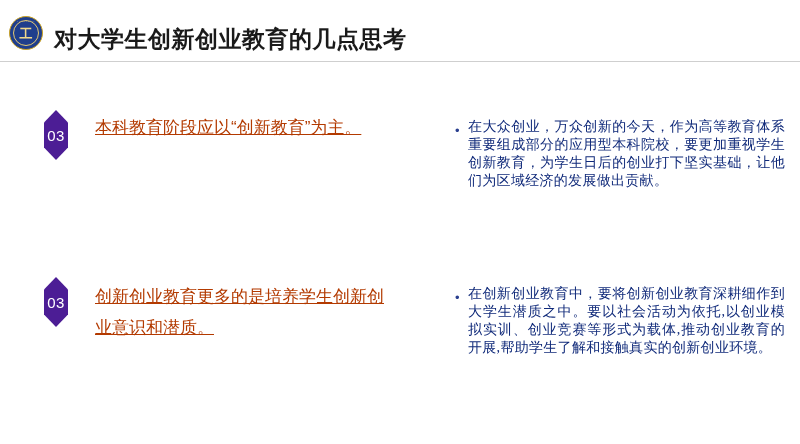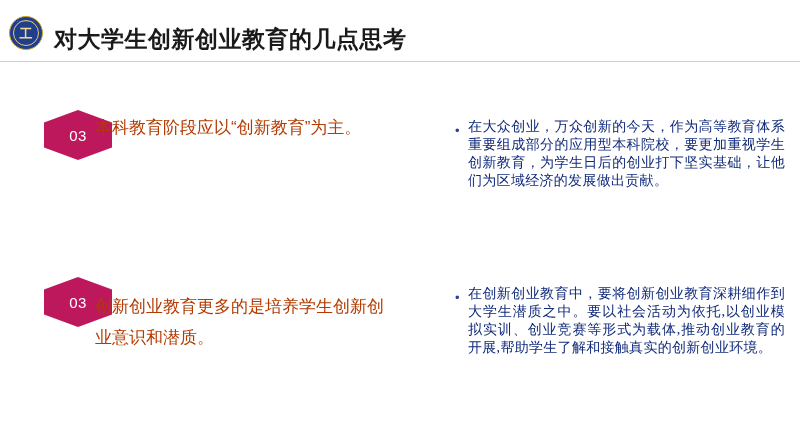--- a/index.html
+++ b/index.html
@@ -83,43 +83,44 @@
   
   .block {
     position: absolute;
   }
   .block-1 { top: 110px; }
   .block-2 { top: 277px; }
 
   .hex {
     position: absolute;
     left: 44px;
-    width: 68px;
+    width: 24px;
     height: 50px;
-    background: #be185d;
+    background: #4c1d95;
     clip-path: polygon(50% 0%, 100% 25%, 100% 75%, 50% 100%, 0% 75%, 0% 25%);
     display: flex;
     align-items: center;
     justify-content: center;
   }
   .hex span {
     color: #ffffff;
     font-size: 15px;
     font-family: "Liberation Sans", sans-serif;
     letter-spacing: 0.5px;
   }
 
   .left-text {
     position: absolute;
     left: 95px;
     width: 300px;
     color: #b33a00;
     font-size: 17px;
     line-height: 31px;
     font-family: "Liberation Sans", sans-serif;
+    text-decoration: underline;
   }
 
   
   .bullet-row {
     position: absolute;
     left: 455px;
     width: 330px;
     display: flex;
     align-items: flex-start;
   }
@@ -164,19 +165,19 @@
 
 <div class="bullet-row r1">
   <div class="bullet-dot">•</div>
   <div class="bullet-text">在大众创业，万众创新的今天，作为高等教育体系重要组成部分的应用型本科院校，要更加重视学生创新教育，为学生日后的创业打下坚实基础，让他们为区域经济的发展做出贡献。</div>
 </div>
 
 <div class="block block-2">
   <div class="hex">
     <span>03</span>
   </div>
-  <div class="left-text" style="top:14px;">创新创业教育更多的是培养学生创新创业意识和潜质。</div>
+  <div class="left-text" style="top:4px;">创新创业教育更多的是培养学生创新创业意识和潜质。</div>
 </div>
 
 <div class="bullet-row r2">
   <div class="bullet-dot">•</div>
   <div class="bullet-text">在创新创业教育中，要将创新创业教育深耕细作到大学生潜质之中。要以社会活动为依托,以创业模拟实训、创业竞赛等形式为载体,推动创业教育的开展,帮助学生了解和接触真实的创新创业环境。</div>
 </div>
 
 </body></html>

